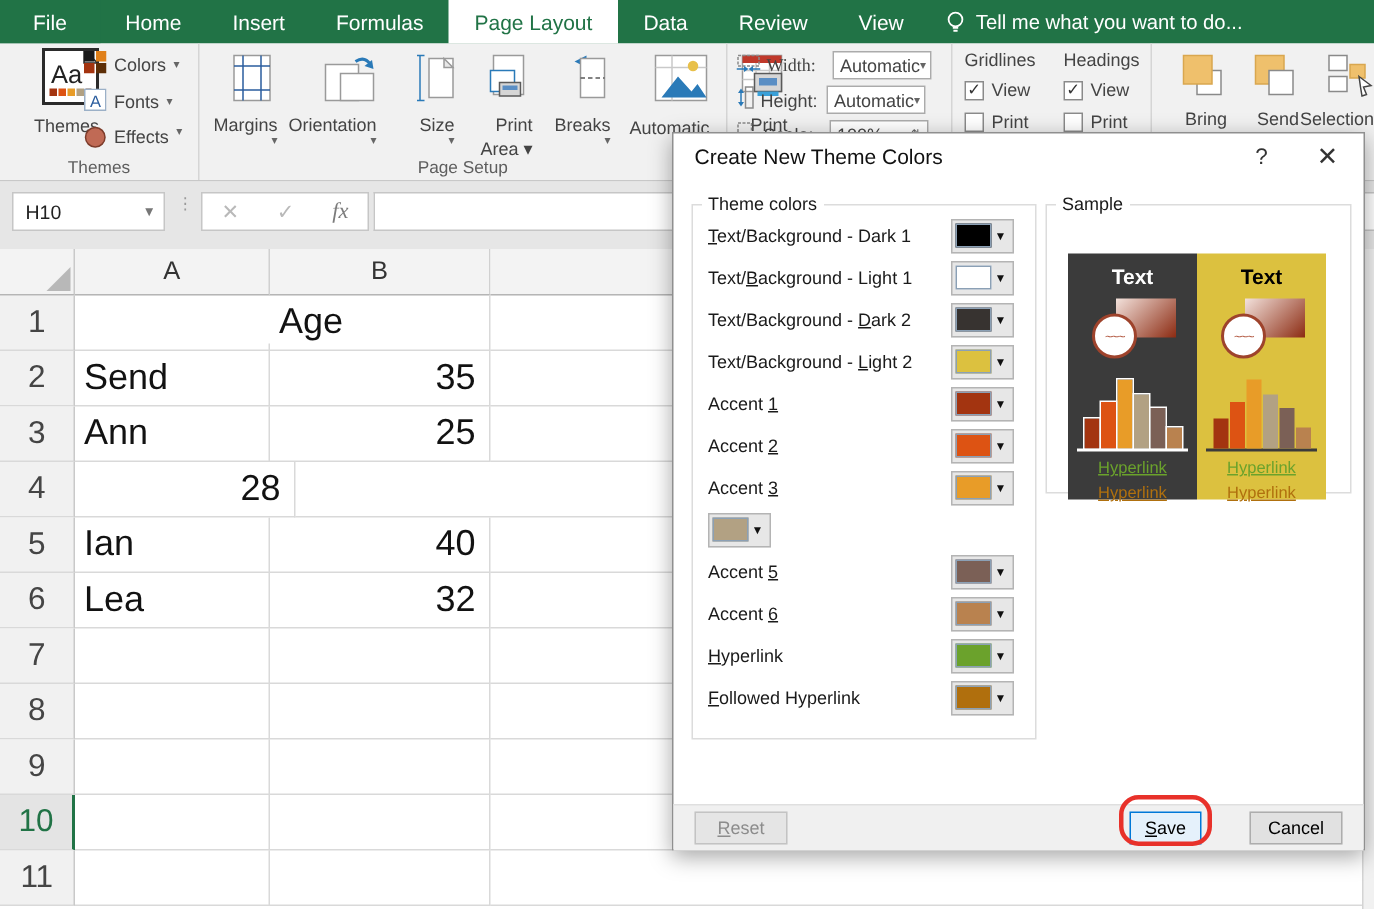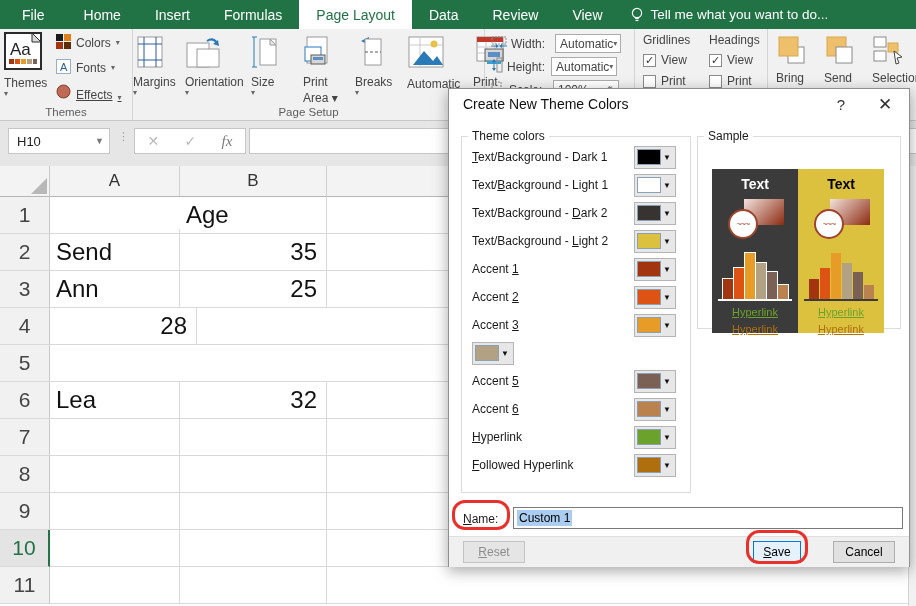--- a/index.html
+++ b/index.html
@@ -10,21 +10,21 @@
   .tabbar { position:absolute; left:0; top:0; width:916px; height:29px; background:#217346; display:flex; align-items:stretch; }
   .tab { color:#fff; font-size:14px; display:flex; align-items:center; padding:0 17px; cursor:default; }
   .tab.file { padding:0 22px; background:#217346; font-size:14px; }
   .tab.active { background:#fff; color:#217346; }
   .tellme { color:#fff; font-size:13.5px; display:flex; align-items:center; gap:7px; padding:0 10px; }
 
   
   .ribbon { position:absolute; left:0; top:29px; width:916px; height:92px; background:#f1f1f1; border-bottom:1px solid #c8c8c8; }
   .rgroup { position:absolute; top:0; height:91px; border-right:1px solid #d5d5d5; }
   .rgroup-label { position:absolute; bottom:2px; left:0; right:0; text-align:center; font-size:11.5px; color:#5e5e5e; }
-  .bigbtn { position:absolute; top:3px; display:flex; flex-direction:column; align-items:flex-start; width:62px; }
+  .bigbtn { position:absolute; top:3px; display:flex; flex-direction:column; align-items:flex-end; width:62px; }
   .bigbtn .lbl { font-size:12px; color:#444; line-height:13px; margin-top:3px; text-align:center; }
   .caret { font-size:8px; color:#666; line-height:8px; }
   .smallrow { position:absolute; display:flex; align-items:center; gap:4px; font-size:12px; color:#444; }
   .combo { background:#fff; border:1px solid #ababab; font-size:12px; color:#444; padding:1px 4px; display:flex; align-items:center; justify-content:space-between; width:66px; height:19px; }
   .cbx { width:13px; height:13px; background:#fff; border:1px solid #8a8a8a; font-size:11px; line-height:11px; color:#333; text-align:center; display:inline-block; }
 
   
   .fbar { position:absolute; left:0; top:121px; width:916px; height:45px; background:#e6e6e6; }
   .namebox { position:absolute; left:8px; top:7px; width:102px; height:26px; background:#fff; border:1px solid #c6c6c6; display:flex; align-items:center; }
   .namebox .nb-val { flex:1; font-size:13px; color:#222; padding-left:8px; }
@@ -147,21 +147,21 @@
           <span class="caret">▾</span>
         </div>
         <div style="display: flex; align-items: center; gap: 5px; height: 18px; margin-bottom: 7px; font-size: 12px; color: rgb(68, 68, 68);">
           <span class="icon"><svg width="15" height="15" viewBox="0 0 15 15">
               <rect x="0.5" y="0.5" width="14" height="14" fill="#fff" stroke="#9bb0c7"></rect>
               <text x="4" y="12" font-size="11" fill="#2a5d9e" font-family="Liberation Sans, sans-serif">A</text>
             </svg></span>
           <span>Fonts</span>
           <span class="caret">▾</span>
         </div>
-        <div style="display: flex; align-items: flex-end; gap: 5px; height: 18px; margin-bottom: 7px; font-size: 12px; color: rgb(68, 68, 68); text-decoration: underline;">
+        <div style="display: flex; align-items: flex-start; gap: 5px; height: 18px; margin-bottom: 7px; font-size: 12px; color: rgb(68, 68, 68);">
           <span class="icon"><svg width="15" height="15" viewBox="0 0 15 15">
               <circle cx="7.5" cy="7.5" r="6.5" fill="#c06a55" stroke="#7d3c2b"></circle>
             </svg></span>
           <span>Effects</span>
           <span class="caret">▾</span>
         </div>
       </div>
     <div class="rgroup-label">Themes</div>
   </div>
 
@@ -249,21 +249,21 @@
 
   <div class="rgroup" style="left:485px;width:150px;">
     <div id="scale-rows">
         <div class="smallrow" style="left: 6px; top: 5px; width: 140px;">
           <span class="icon"><svg width="16" height="12" viewBox="0 0 16 12">
               <rect x="1" y="1" width="14" height="7" fill="none" stroke="#8a8a8a" stroke-dasharray="2 1"></rect>
               <path d="M0 10 h6 M10 10 h6" stroke="#2a7ab8"></path>
               <polygon points="5,8 8,10 5,12" fill="#2a7ab8"></polygon>
               <polygon points="11,8 8,10 11,12" fill="#2a7ab8"></polygon>
             </svg></span>
-          <span style="width: 40px;">Width:</span>
+          <span style="width: 40px; font-family: Liberation Serif, serif;">Width:</span>
           <div class="combo">
             <span>Automatic</span>
             <span class="caret">▾</span>
           </div>
         </div>
         <div class="smallrow" style="left: 6px; top: 28px; width: 140px;">
           <span class="icon"><svg width="12" height="16" viewBox="0 0 12 16">
               <rect x="6" y="1" width="5" height="14" fill="none" stroke="#8a8a8a"></rect>
               <polygon points="1,5 3,2 5,5" fill="#2a7ab8"></polygon>
               <polygon points="1,11 3,14 5,11" fill="#2a7ab8"></polygon>
@@ -385,20 +385,22 @@
         <div class="cell num" style="width: 147px;">25</div>
         <div class="cell" style="flex: 1 1 0%; border-right: none;"></div>
       </div>
       <div class="srow">
         <div class="rhead">4</div>
         <div class="cell num" style="width: 147px;">28</div>
         <div class="cell" style="flex: 1 1 0%; border-right: none;"></div>
       </div>
       <div class="srow">
         <div class="rhead">5</div>
+        <div class="cell" style="width: 130px;">Ian</div>
+        <div class="cell num" style="width: 147px;">40</div>
         <div class="cell" style="flex: 1 1 0%; border-right: none;"></div>
       </div>
       <div class="srow">
         <div class="rhead">6</div>
         <div class="cell" style="width: 130px;">Lea</div>
         <div class="cell num" style="width: 147px;">32</div>
         <div class="cell" style="flex: 1 1 0%; border-right: none;"></div>
       </div>
       <div class="srow">
         <div class="rhead">7</div>
@@ -565,27 +567,20 @@
             <div class="pbar" style="height: 27px; background: rgb(123, 96, 86);"></div>
             <div class="pbar" style="height: 14px; background: rgb(185, 130, 79);"></div>
           </div>
           <div class="baseline" style="background: rgb(59, 59, 59);"></div>
           <div class="plink" style="color: rgb(107, 162, 44);">Hyperlink</div>
           <div class="plink" style="color: rgb(176, 112, 14);">Hyperlink</div>
         </div>
     </div>
   </fieldset>
 
-  <div class="namerow">
-    <span class="namelabel"><span class="u">N</span><span>ame:</span></span>
-    <div class="nameinput">
-      <span class="selval">Custom 1</span>
-    </div>
-    <div class="oval name"></div>
-  </div>
 
   <div class="dfooter">
     <div class="btn reset"><span class="u">R</span><span>eset</span></div>
     <div class="btn save"><span class="u">S</span><span>ave</span></div>
     <div class="btn cancel">Cancel</div>
     <div class="oval save"></div>
   </div>
 </div>
 
 </body></html>

